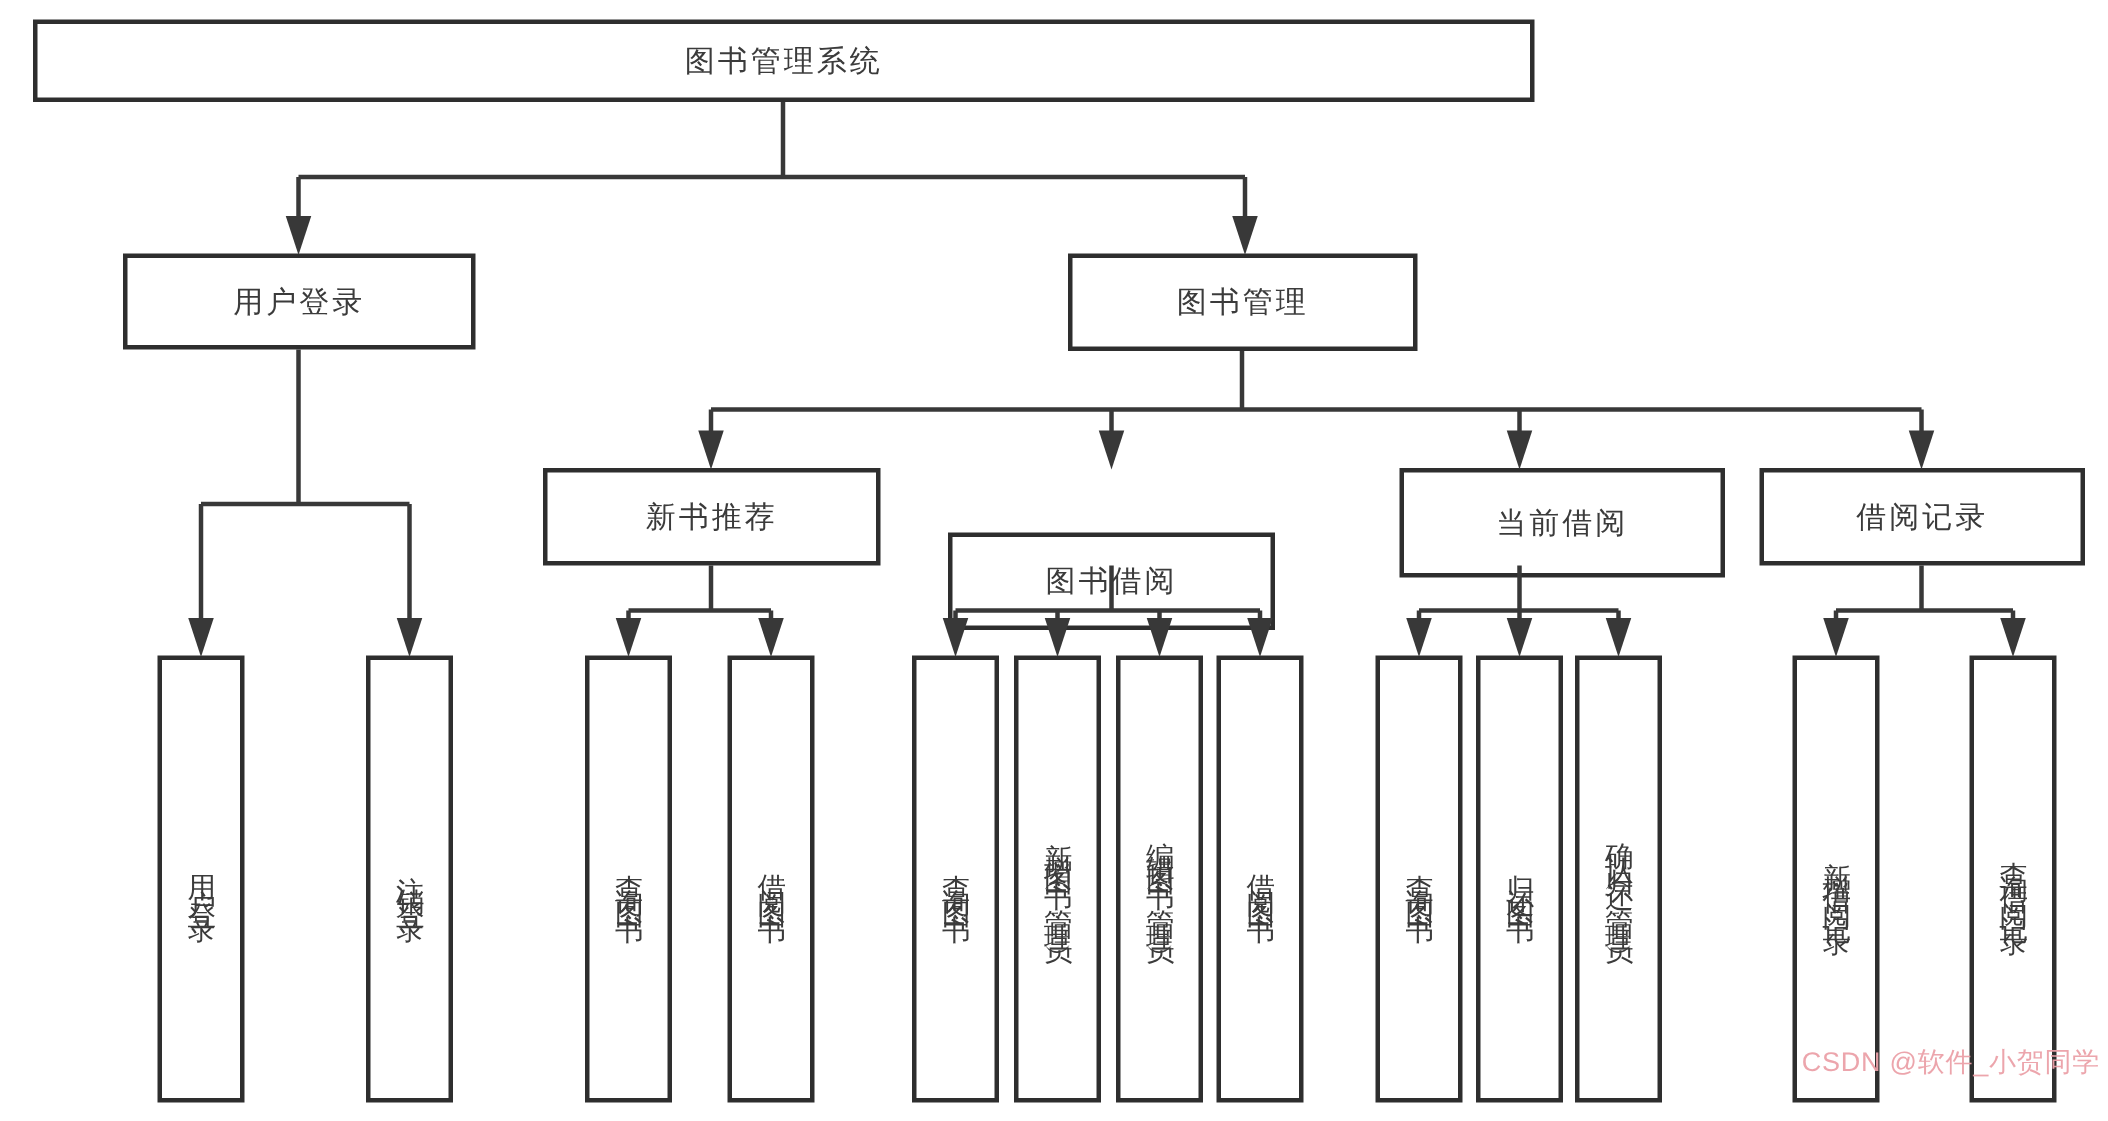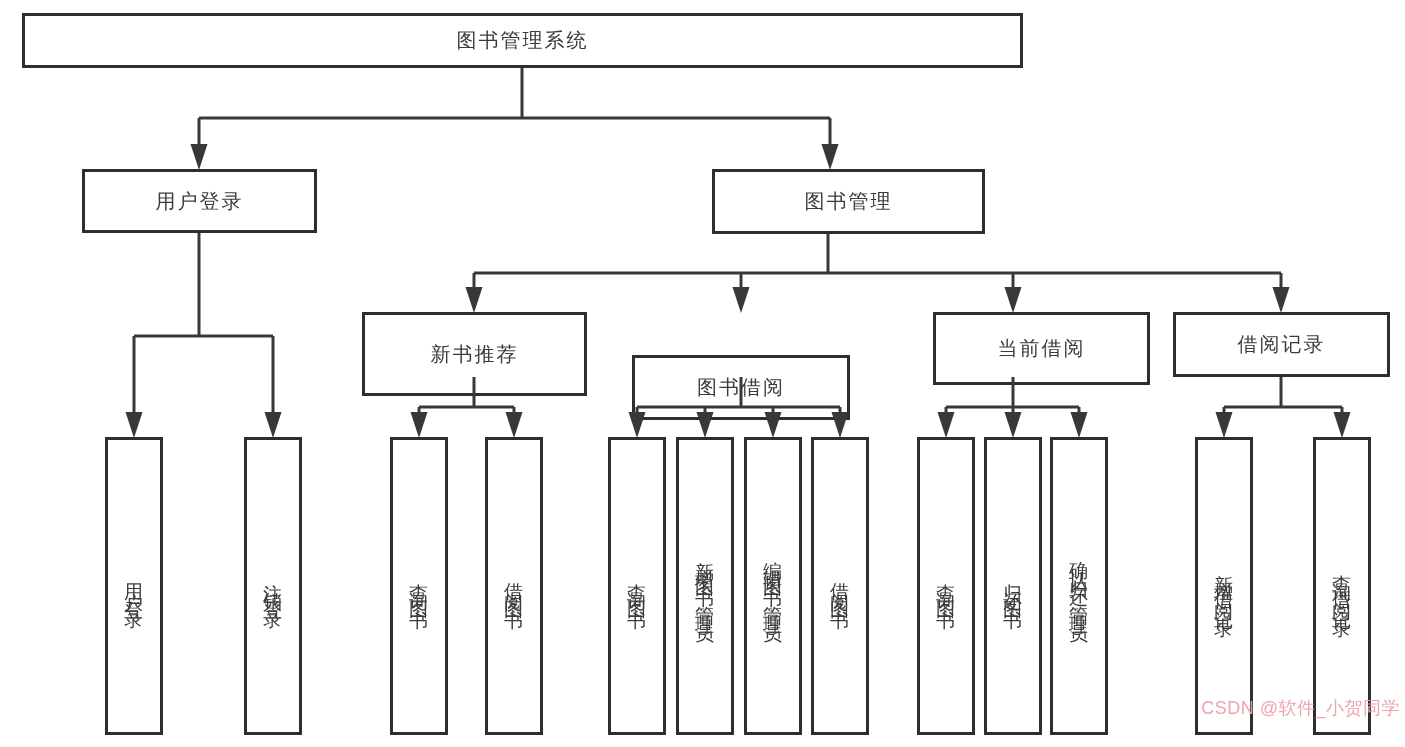--- a/index.html
+++ b/index.html
@@ -83,24 +83,24 @@
       <polygon points="1224,438 1215.5,412 1232.5,412" fill="#383838"></polygon>
       <polygon points="1342,438 1333.5,412 1350.5,412" fill="#383838"></polygon>
     </svg>
   <div>
       <div class="node h" style="left: 22px; top: 13px; width: 1001px; height: 55px;">
         <span class="lbl">图书管理系统</span>
       </div>
       <div class="node h" style="left: 82px; top: 169px; width: 235px; height: 64px;">
         <span class="lbl">用户登录</span>
       </div>
-      <div class="node h" style="left: 712px; top: 169px; width: 273px; height: 65px;">
+      <div class="node h" style="left: 712px; top: 169px; width: 233px; height: 65px;">
         <span class="lbl">图书管理</span>
       </div>
-      <div class="node h" style="left: 362px; top: 312px; width: 225px; height: 84px;">
+      <div class="node h" style="left: 362px; top: 312px; width: 225px; height: 65px;">
         <span class="lbl">新书推荐</span>
       </div>
       <div class="node h" style="left: 632px; top: 312px; width: 218px; height: 65px; margin-top: 43px;">
         <span class="lbl">图书借阅</span>
       </div>
       <div class="node h" style="left: 905px; top: 312px; width: 217px; height: 73px; margin-left: 28px;">
         <span class="lbl">当前借阅</span>
       </div>
       <div class="node h" style="left: 1173px; top: 312px; width: 217px; height: 65px;">
         <span class="lbl">借阅记录</span>

